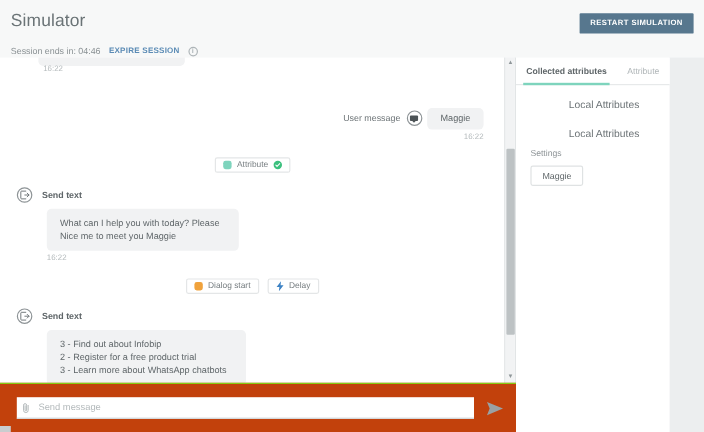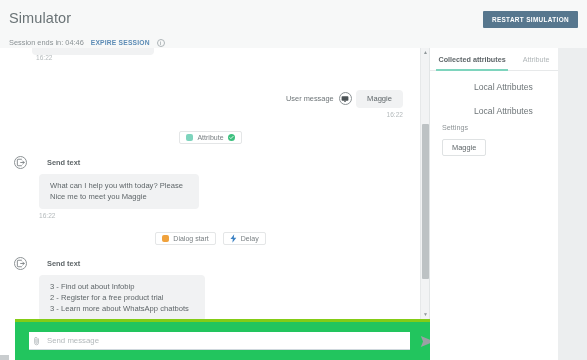--- a/index.html
+++ b/index.html
@@ -192,21 +192,21 @@
     width: 7px; height: 9px;
     display: inline-flex; align-items: center; justify-content: center;
     flex: 0 0 auto;
   }
 
   
   .bot-row {
     margin: 12px 0 0 14px;
   }
   .bot-head {
-    display: flex; align-items: center; gap: 20px;
+    display: flex; align-items: center; gap: 8px;
   }
   .export-circle {
     width: 13px; height: 13px;
     border: 1px solid #8d9396;
     border-radius: 50%;
     display: inline-flex; align-items: center; justify-content: center;
     flex: 0 0 auto;
   }
   .bot-label {
     font-size: 7.4px;
@@ -255,24 +255,24 @@
     position: absolute; left: 1px;
     top: 76px;
     width: 7px; height: 155px;
     background: #bdc2c4;
     border-radius: 1px;
     cursor: pointer;
   }
 
   
   .composer {
-    position: absolute; left: 15px; bottom: 0;
+    position: absolute; left: 0; bottom: 0;
     width: 430px; height: 41px;
-    background: #22c55e;
-    border-top: 3px solid #84cc16;
+    background: #c2410c;
+    border-top: 1px solid #84cc16;
     display: flex; align-items: center;
   }
   .composer-input-wrap {
     position: relative;
     margin-left: 14px;
     width: 381px; height: 18px;
     background: #ffffff;
     border-bottom: 1px solid #cfd8dd;
     display: flex; align-items: center;
   }

